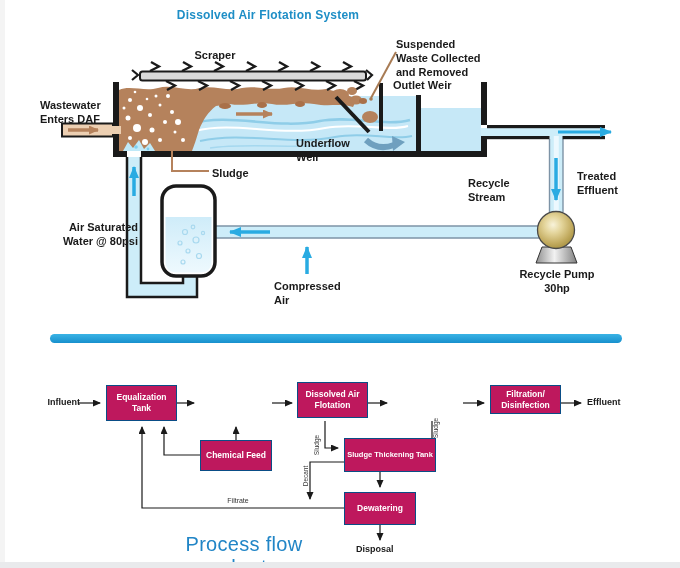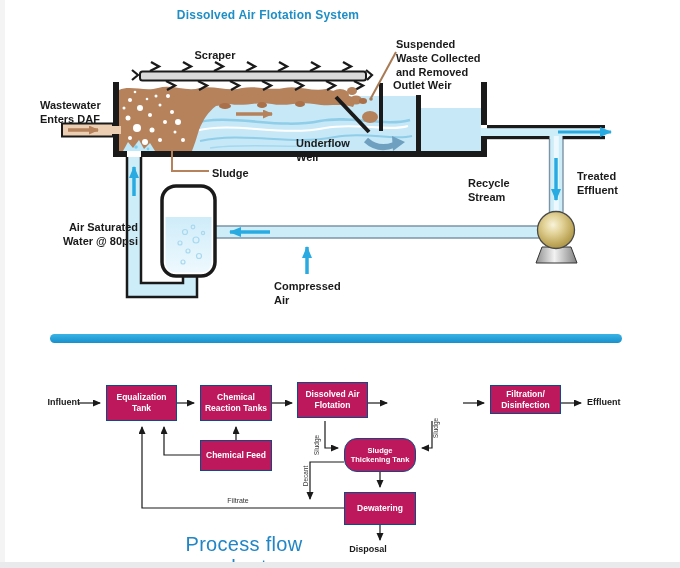--- a/index.html
+++ b/index.html
@@ -232,34 +232,37 @@
   <div class="lbl center" style="left:165px;top:48px;width:100px;">Scraper</div>
   <div class="lbl" style="left:396px;top:37px;width:92px;">Suspended Waste Collected and Removed</div>
   <div class="lbl" style="left:393px;top:78px;width:60px;">Outlet Weir</div>
   <div class="lbl" style="left:40px;top:98px;width:64px;">Wastewater Enters DAF</div>
   <div class="lbl" style="left:296px;top:136px;width:78px;">Underflow Weir</div>
   <div class="lbl" style="left:577px;top:141px;width:46px;margin-top:28px;">Treated Effluent</div>
   <div class="lbl" style="left:212px;top:166px;width:40px;">Sludge</div>
   <div class="lbl" style="left:468px;top:176px;width:80px;">Recycle Stream</div>
   <div class="lbl right" style="left:60px;top:220px;width:78px;">Air Saturated Water @ 80psi</div>
   <div class="lbl" style="left:274px;top:279px;width:84px;">Compressed Air</div>
+  <div class="lbl center pump-lbl" style="left:518px;top:267px;width:78px;">
+    <span>Recycle Pump</span>
+    <span>30hp</span>
+  </div>
 
   <div id="divider"></div>
 
   <div class="fbox" style="left:106px;top:385px;width:71px;height:36px;">Equalization Tank</div>
-  <div class="fbox" style="left:200px;top:385px;width:72px;height:36px;">Chemical Reaction Tanks</div>
   <div class="fbox" style="left:297px;top:382px;width:71px;height:36px;">Dissolved Air Flotation</div>
   <div class="fbox" style="left:490px;top:385px;width:71px;height:29px;">Filtration/ Disinfection</div>
   <div class="fbox" style="left:200px;top:440px;width:72px;height:31px;">Chemical Feed</div>
-  <div class="fbox small" style="left:344px;top:438px;width:72px;height:34px;border-radius:13px;">Sludge Thickening Tank</div>
+  <div class="fbox small" style="left:344px;top:438px;width:92px;height:34px;">Sludge Thickening Tank</div>
   <div class="fbox" style="left:344px;top:492px;width:72px;height:33px;">Dewatering</div>
 
   <div class="term" style="left:36px;top:397px;width:44px;text-align:right;">Influent</div>
   <div class="term" style="left:587px;top:397px;width:46px;">Effluent</div>
-  <div class="term" style="left:344px;top:544px;width:48px;text-align:center;">Disposal</div>
+  <div class="term" style="left:356px;top:544px;width:48px;text-align:left;">Disposal</div>
   <div id="filtrate-label" style="left:218px;top:497px;width:40px;">Filtrate</div>
   <div class="rot" style="position:absolute;left:294px;top:471px;width:28px;height:10px;">Decant</div>
   <div class="rot" style="position:absolute;left:305px;top:440px;width:28px;height:10px;">Sludge</div>
   <div class="rot" style="position:absolute;left:424px;top:423px;width:28px;height:10px;">Sludge</div>
 
   <div id="flow-title">Process flow chart</div>
 
   <div class="edge-left"></div>
   <div class="edge-bottom"></div>
 </div>

